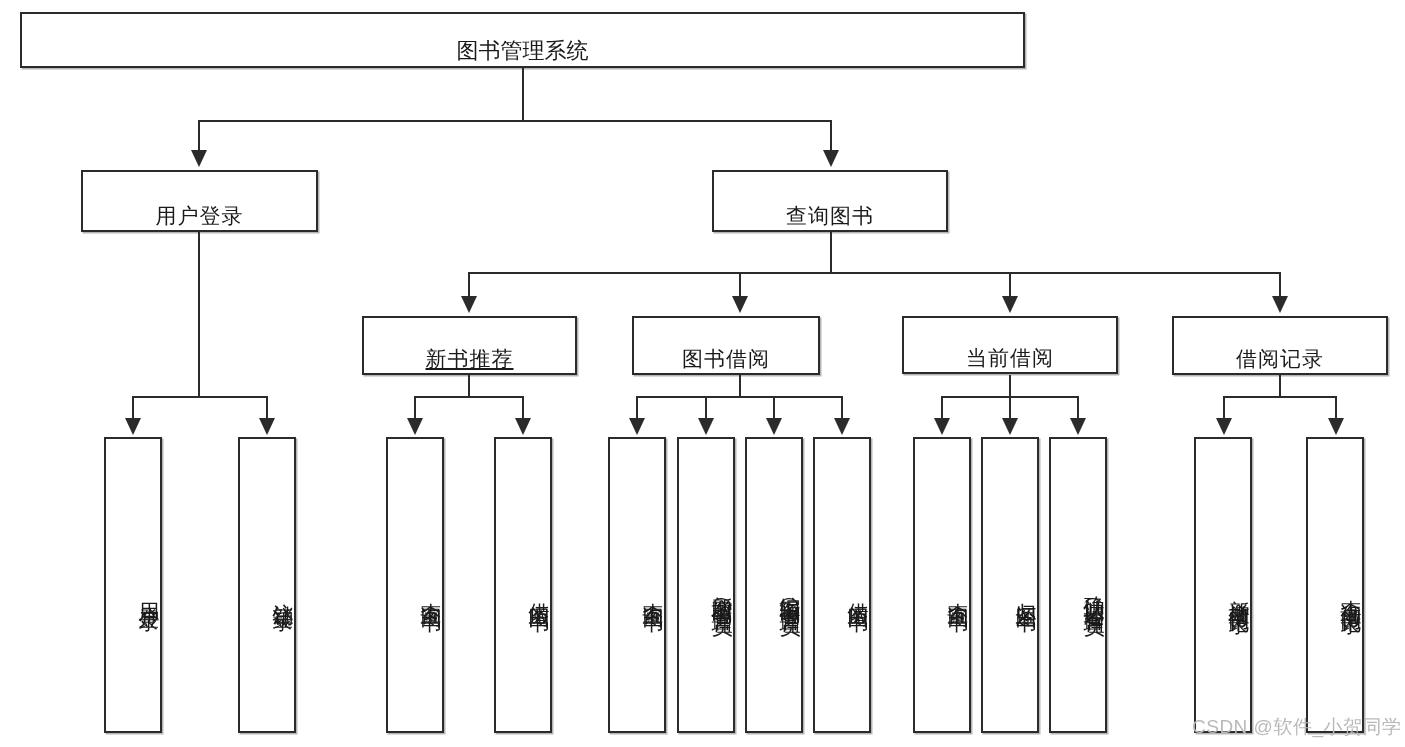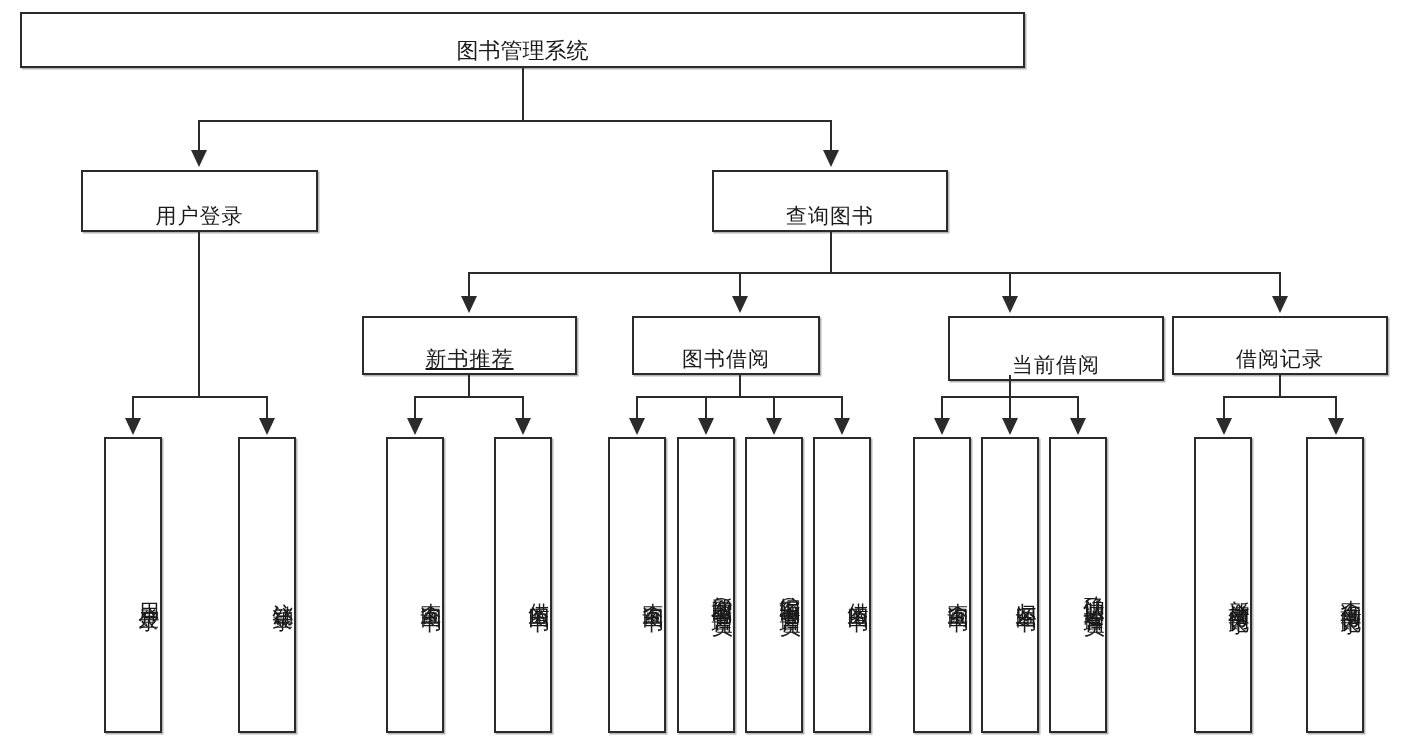--- a/index.html
+++ b/index.html
@@ -113,21 +113,21 @@
   <div class="arrow" style="left:1002px; top:296px;"></div>
   <div class="edge v" style="left:1279px; top:272px; width:2px; height:26px;"></div>
   <div class="arrow" style="left:1272px; top:296px;"></div>
 
   <div class="node h" style="left:362px; top:316px; width:215px; height:59px;text-decoration:underline;">
     <span>新书推荐</span>
   </div>
   <div class="node h" style="left:632px; top:316px; width:188px; height:59px;">
     <span>图书借阅</span>
   </div>
-  <div class="node h" style="left:948px; top:316px; width:216px; height:65px;">
+  <div class="node h" style="left:902px; top:316px; width:216px; height:58px;">
     <span>当前借阅</span>
   </div>
   <div class="node h" style="left:1172px; top:316px; width:216px; height:59px;">
     <span>借阅记录</span>
   </div>
 
   <div class="edge v" style="left:468px; top:375px; width:2px; height:21px;"></div>
   <div class="edge h" style="left:414px; top:396px; width:110px; height:2px;"></div>
   <div class="edge v" style="left:414px; top:396px; width:2px; height:24px;"></div>
   <div class="arrow" style="left:407px; top:418px;"></div>
@@ -198,14 +198,15 @@
     <span>确认归还（管理员）</span>
   </div>
 
   <div class="node v" style="left:1194px; top:437px; width:58px; height:296px;">
     <span>新增借阅记录</span>
   </div>
   <div class="node v" style="left:1306px; top:437px; width:58px; height:296px;">
     <span>查询借阅记录</span>
   </div>
 
+  <div class="watermark" style="left:1192px; top:714px;">CSDN @软件_小贺同学</div>
 
 </div>
 
 </body></html>

